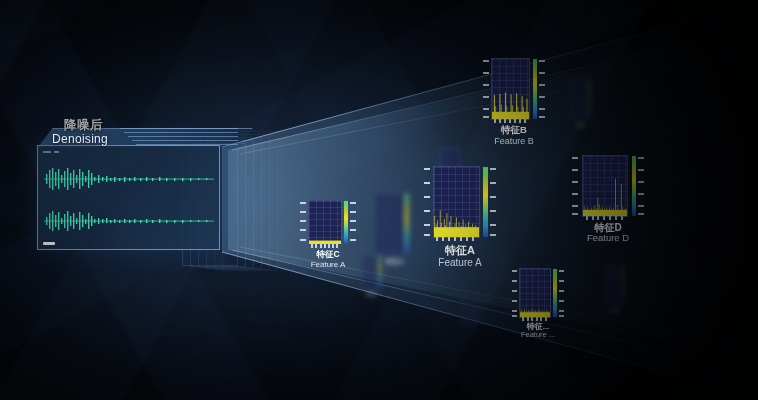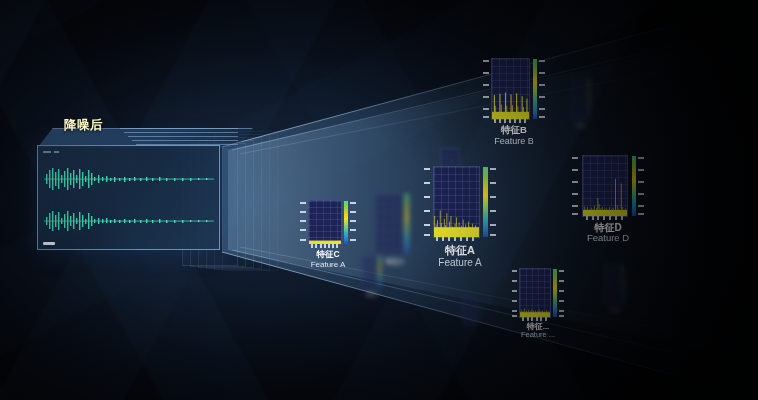--- a/index.html
+++ b/index.html
@@ -59,21 +59,21 @@
     transform:skewX(-38deg);
     transform-origin:bottom left;
     background:linear-gradient(100deg, rgba(52,86,128,.92), rgba(34,62,96,.72) 72%, rgba(30,56,88,.30));
     border-top:1px solid rgba(170,208,242,.45);
     overflow:visible;
   }
   #wave-title-text {
     position:absolute; left:52px; top:119px; width:150px;
     line-height:1.08; z-index:6;
   }
-  .t-cn { font-size:12.5px; color:#fef9c3; font-weight:bold; letter-spacing:.5px; text-shadow:0 1px 3px rgba(0,0,0,.8);padding-left:12px; }
+  .t-cn { font-size:12.5px; color:#a3a3a3; font-weight:bold; letter-spacing:.5px; text-shadow:0 1px 3px rgba(0,0,0,.8);padding-left:12px; }
   .t-en { font-size:12px; color:#e2ecf7; letter-spacing:.3px; text-shadow:0 1px 3px rgba(0,0,0,.8); }
 
   .stripe-set { position:absolute; left:120px; top:126px; width:120px; height:22px; z-index:4; }
   .stripe { position:absolute; height:1px; background:rgba(148,190,232,.50); }
 
   .wf-row { position:absolute; left:6px; width:170px; height:26px; }
   .wf-row svg { display:block; }
   .win-btn { position:absolute; width:8px; height:2px; background:rgba(190,220,250,.55); }
   #wave-scrollbar {
     position:absolute; left:5px; bottom:4px; width:12px; height:3px;
@@ -159,20 +159,21 @@
   <div class="stripe-set">
     <div class="stripe" style="left:0px;  top:2px;  width:118px;"></div>
     <div class="stripe" style="left:4px;  top:6px;  width:114px;"></div>
     <div class="stripe" style="left:8px;  top:10px; width:110px;"></div>
     <div class="stripe" style="left:12px; top:14px; width:106px;"></div>
     <div class="stripe" style="left:16px; top:18px; width:102px;"></div>
   </div>
 
   <div id="wave-title-text">
     <div class="t-cn">降噪后</div>
+    <div class="t-en">Denoising</div>
   </div>
 
   <div id="wave-window">
     <div class="win-btn" style="left:5px; top:5px;"></div>
     <div class="win-btn" style="left:16px; top:5px; width:5px;"></div>
 
     <div class="wf-row" style="top:20px;">
       <svg width="170" height="26" viewBox="0 0 170 26">
         <g fill="#3fe0b4">
           <rect x="2" y="8" width="1.4" height="10"></rect>

